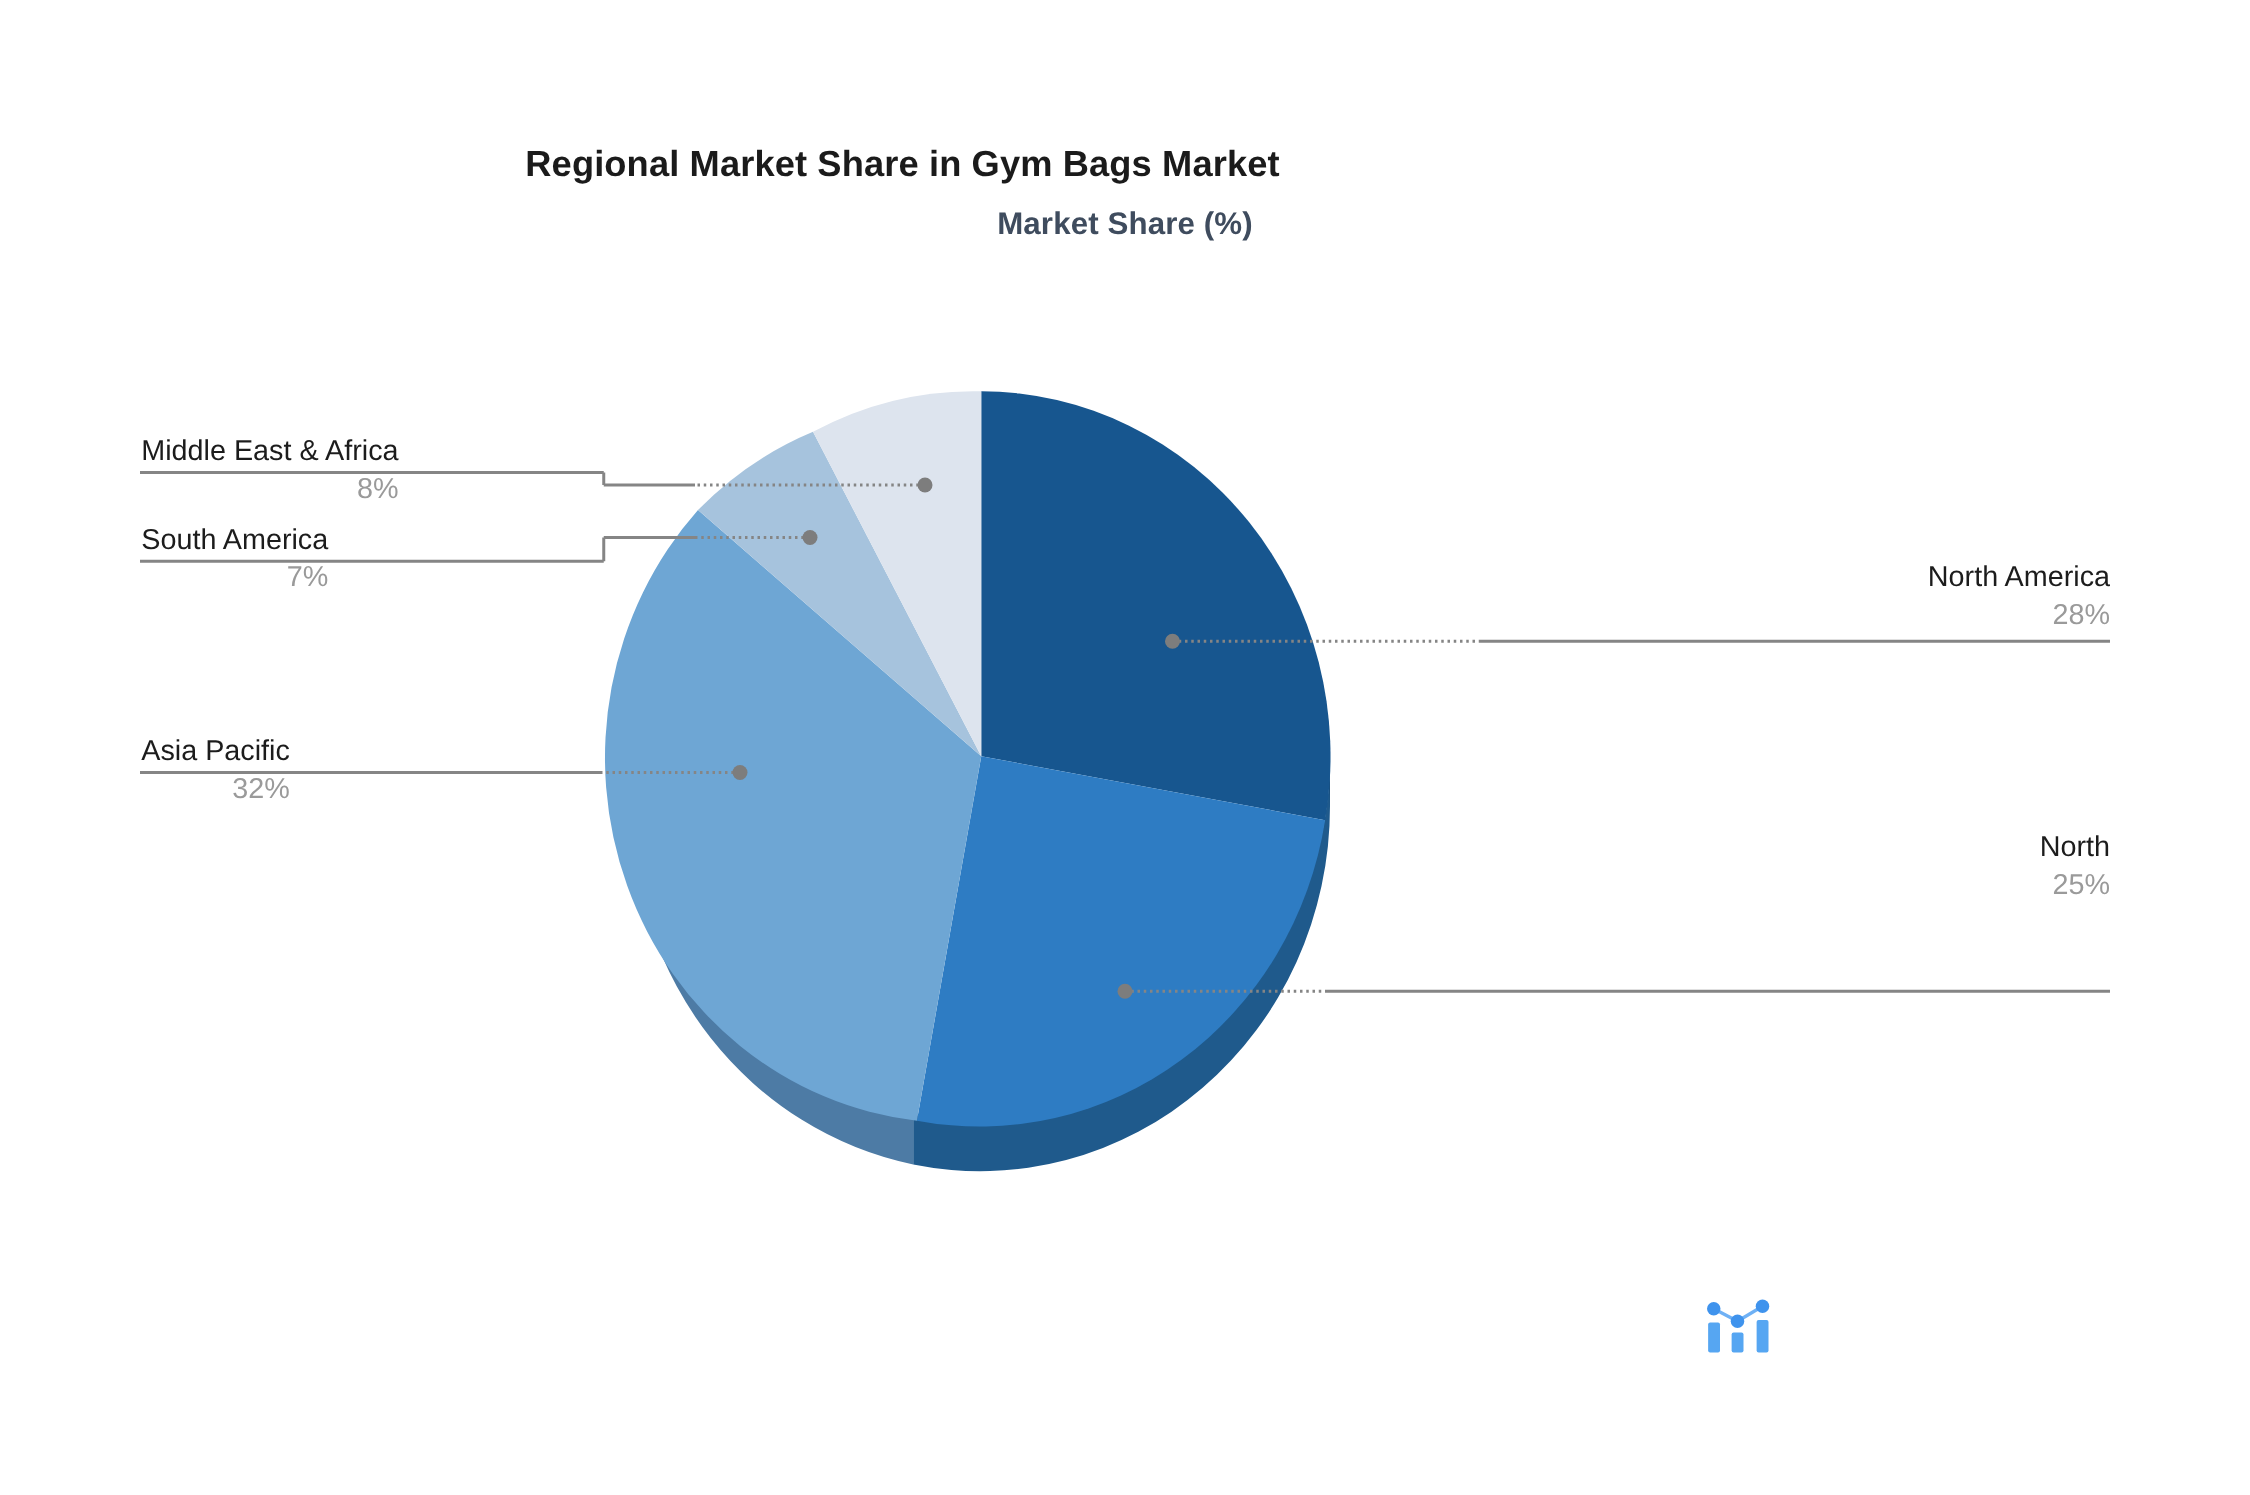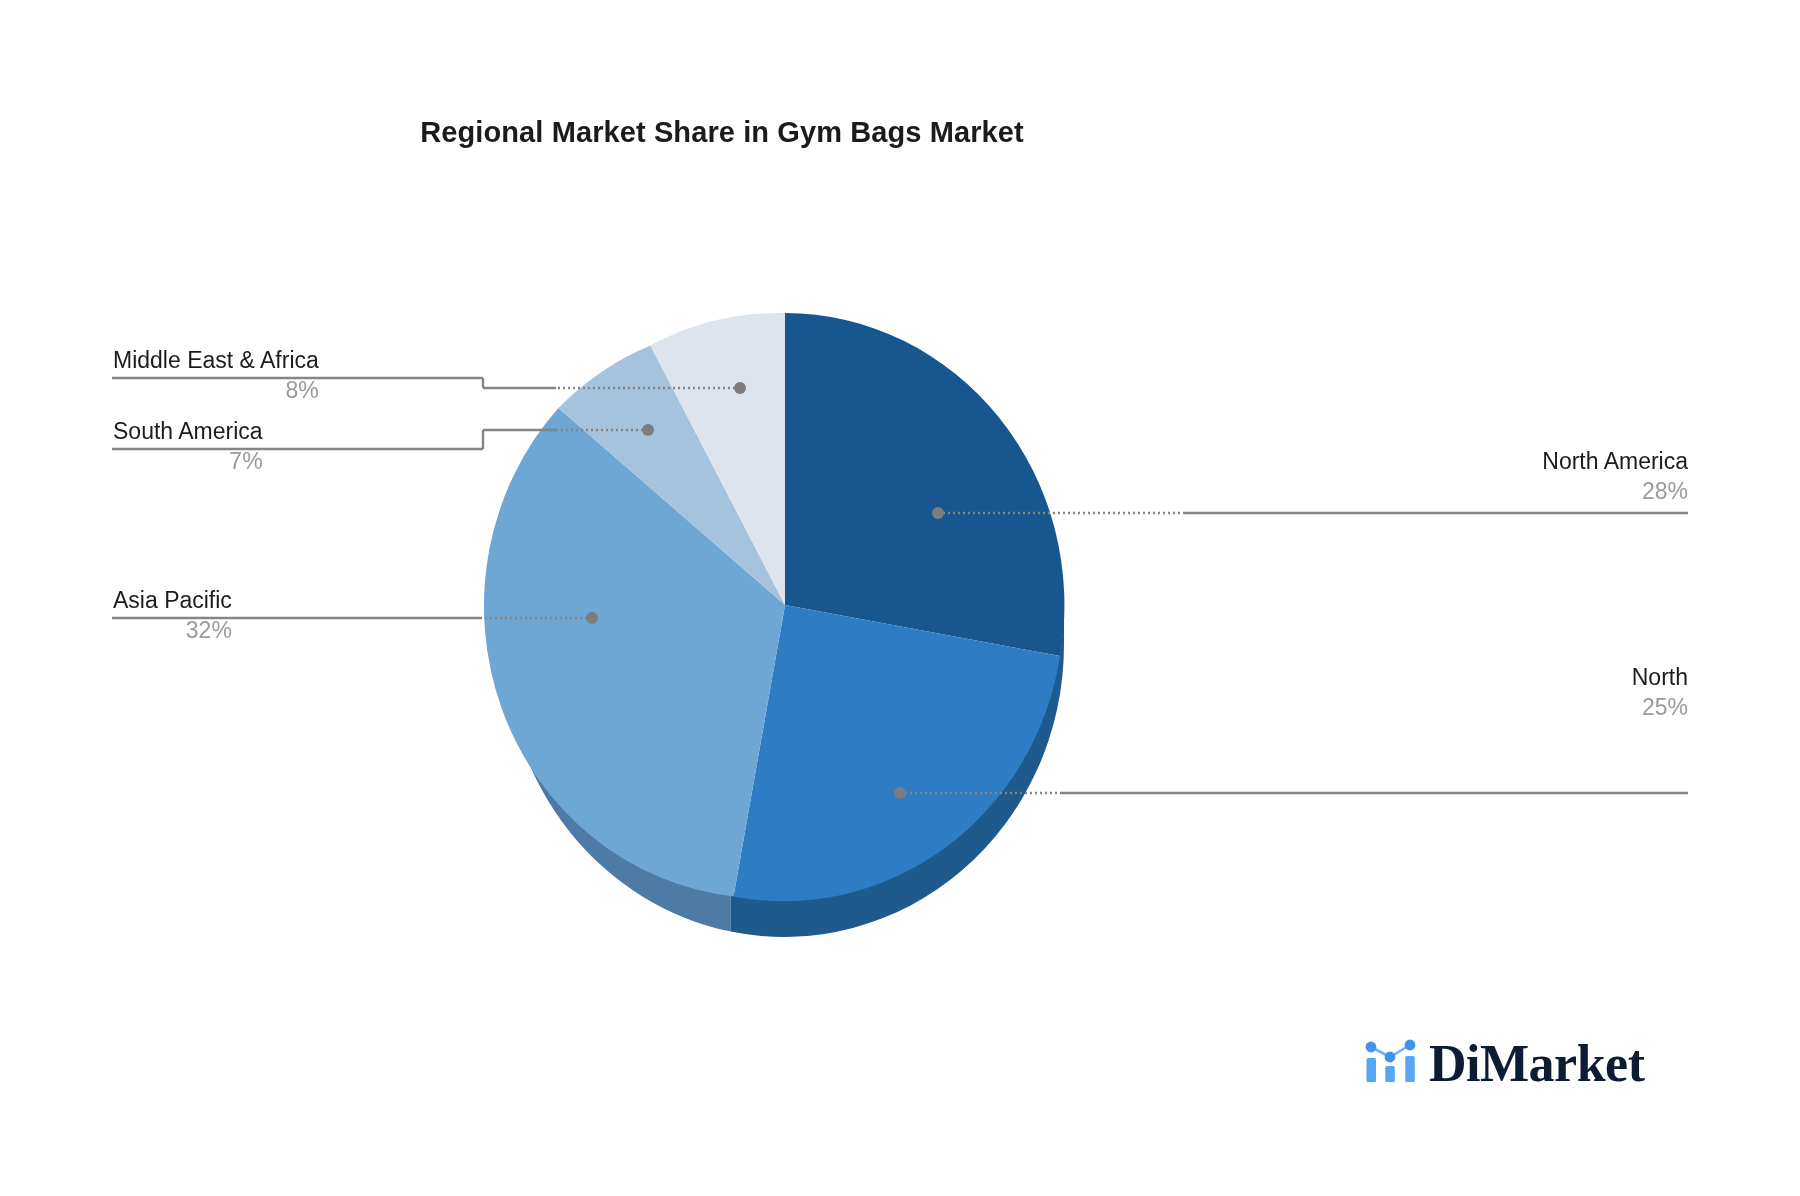--- a/index.html
+++ b/index.html
@@ -93,20 +93,21 @@
     line-height: 1;
     letter-spacing: -0.5px;
   }
 </style>
 </head>
 <body>
 
 <div id="canvas">
 
   <div id="chart-title">Regional Market Share in Gym Bags Market</div>
+  <div id="chart-subtitle">Market Share (%)</div>
 
   <div id="pie-wrap">
     <svg id="pie-svg" width="1800" height="1196" viewBox="0 0 1800 1196" xmlns="http://www.w3.org/2000/svg">
 
       <g>
 
         <path fill="#4d7ba5" d="M 505.0 605.0
                  A 280 292 0 0 0 730.6 891.6
                  L 730.6 931.6
                  A 280 292 0 0 1 505.0 645.0
@@ -211,16 +212,15 @@
 
         <circle cx="8" cy="11" r="5.4" fill="#3f93ed"></circle>
         <circle cx="27" cy="21" r="5.4" fill="#3f93ed"></circle>
         <circle cx="47" cy="9" r="5.4" fill="#3f93ed"></circle>
 
         <rect x="3.5" y="22" width="9.5" height="24" rx="1.6" fill="#56a6f2"></rect>
         <rect x="22.3" y="30" width="9.5" height="16" rx="1.6" fill="#56a6f2"></rect>
         <rect x="42.3" y="20" width="9.5" height="26" rx="1.6" fill="#56a6f2"></rect>
       </svg>
     </span>
-    <span id="logo-text">DiMarket</span>
   </div>
 
 </div>
 
 </body></html>

